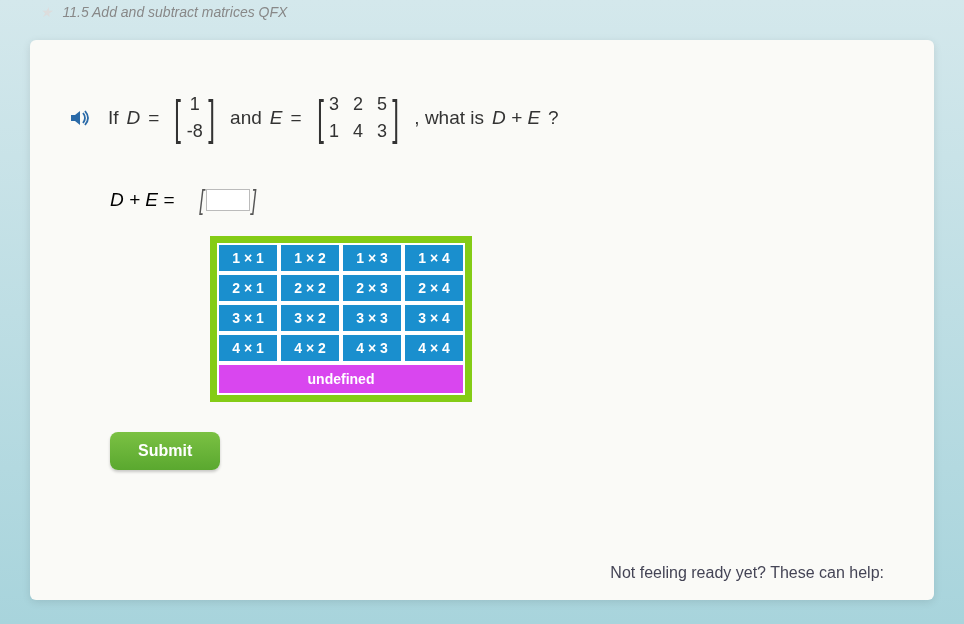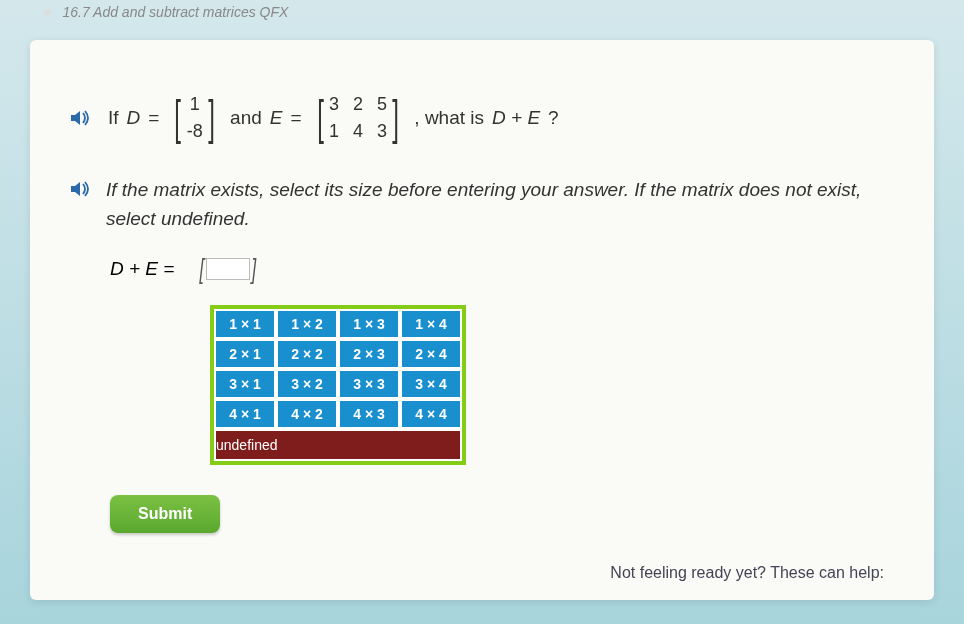--- a/index.html
+++ b/index.html
@@ -28,21 +28,21 @@
       padding: 50px 40px 20px 40px;
       box-shadow: 0 2px 8px rgba(0,0,0,0.1);
       min-height: 560px;
       position: relative;
     }
     .row1 {
       display: flex;
       align-items: center;
       font-size: 19px;
       color: #333;
-      margin-bottom: 30px;
+      margin-bottom: 38px;
       gap: 8px;
     }
     .row2 {
       font-size: 19px;
       font-style: italic;
       color: #333;
       margin-bottom: 20px;
       line-height: 1.5;
     }
     .speaker {
@@ -98,43 +98,44 @@
       border: 1px solid #bbb;
       background: #fff;
       font-size: 13px;
       text-align: center;
     }
     .size-grid-wrap {
       margin-left: 140px;
       margin-bottom: 30px;
     }
     .size-grid {
-      border: 4px solid #84cc16;
+      border: 7px solid #84cc16;
       display: inline-block;
       background: #fff;
     }
     .size-row { display: flex; }
     .size-cell {
       width: 62px;
       height: 30px;
       background: #1a8fce;
       color: #fff;
       font-size: 14px;
       font-weight: bold;
       display: flex;
       align-items: center;
       justify-content: center;
       border: 2px solid #fff;
       cursor: pointer;
       font-style: normal;
     }
     .undef-row {
-      background: #7f1d1d;
+      background: #d946ef;
       color: #fff;
-      font-weight: normal;
+      text-align: center;
+      font-weight: bold;
       font-size: 14px;
       padding: 6px 0;
       border: 2px solid #fff;
       cursor: pointer;
     }
     .submit-btn {
       background: linear-gradient(to bottom, #7bc143, #5aa82f);
       color: #fff;
       border: none;
       border-radius: 8px;
@@ -163,21 +164,21 @@
       font-size: 16px;
       color: #445;
     }
     .row2-inner { display:flex; align-items:flex-start; gap:6px;}
   </style>
 </head>
 <body>
 
 <div class="breadcrumb">
   <span class="star">★</span>
-  <span>16.7 Add and subtract matrices  QFX</span>
+  <span>11.5 Add and subtract matrices  QFX</span>
 </div>
 
 <div class="card">
 
   <div class="row1">
     <span class="speaker">
       <svg width="22" height="18" viewBox="0 0 22 18">
           <path d="M1 6 L5 6 L10 2 L10 16 L5 12 L1 12 Z" fill="#2a6aa8"></path>
           <path d="M13 4 Q17 9 13 14" stroke="#2a6aa8" stroke-width="1.8" fill="none"></path>
           <path d="M15 2 Q21 9 15 16" stroke="#2a6aa8" stroke-width="1.8" fill="none"></path>
@@ -207,32 +208,20 @@
         <span>4</span>
         <span>3</span>
       </span>
       <span class="bracket">]</span>
     </span>
     <span>, what is </span>
     <span class="italic">D + E</span>
     <span>?</span>
   </div>
 
-  <div class="row2">
-    <div class="row2-inner">
-      <span class="speaker" style="margin-top:4px">
-        <svg width="22" height="18" viewBox="0 0 22 18">
-            <path d="M1 6 L5 6 L10 2 L10 16 L5 12 L1 12 Z" fill="#2a6aa8"></path>
-            <path d="M13 4 Q17 9 13 14" stroke="#2a6aa8" stroke-width="1.8" fill="none"></path>
-            <path d="M15 2 Q21 9 15 16" stroke="#2a6aa8" stroke-width="1.8" fill="none"></path>
-          </svg>
-      </span>
-      <span>If the matrix exists, select its size before entering your answer. If the matrix does not exist, select undefined.</span>
-    </div>
-  </div>
 
   <div class="answer-row">
     <span>D + E = </span>
     <span class="answer-box">
       <span class="ab-bracket">[</span>
       <input class="ab-input" type="text" placeholder="" style="">
       <span class="ab-bracket">]</span>
     </span>
   </div>
 

